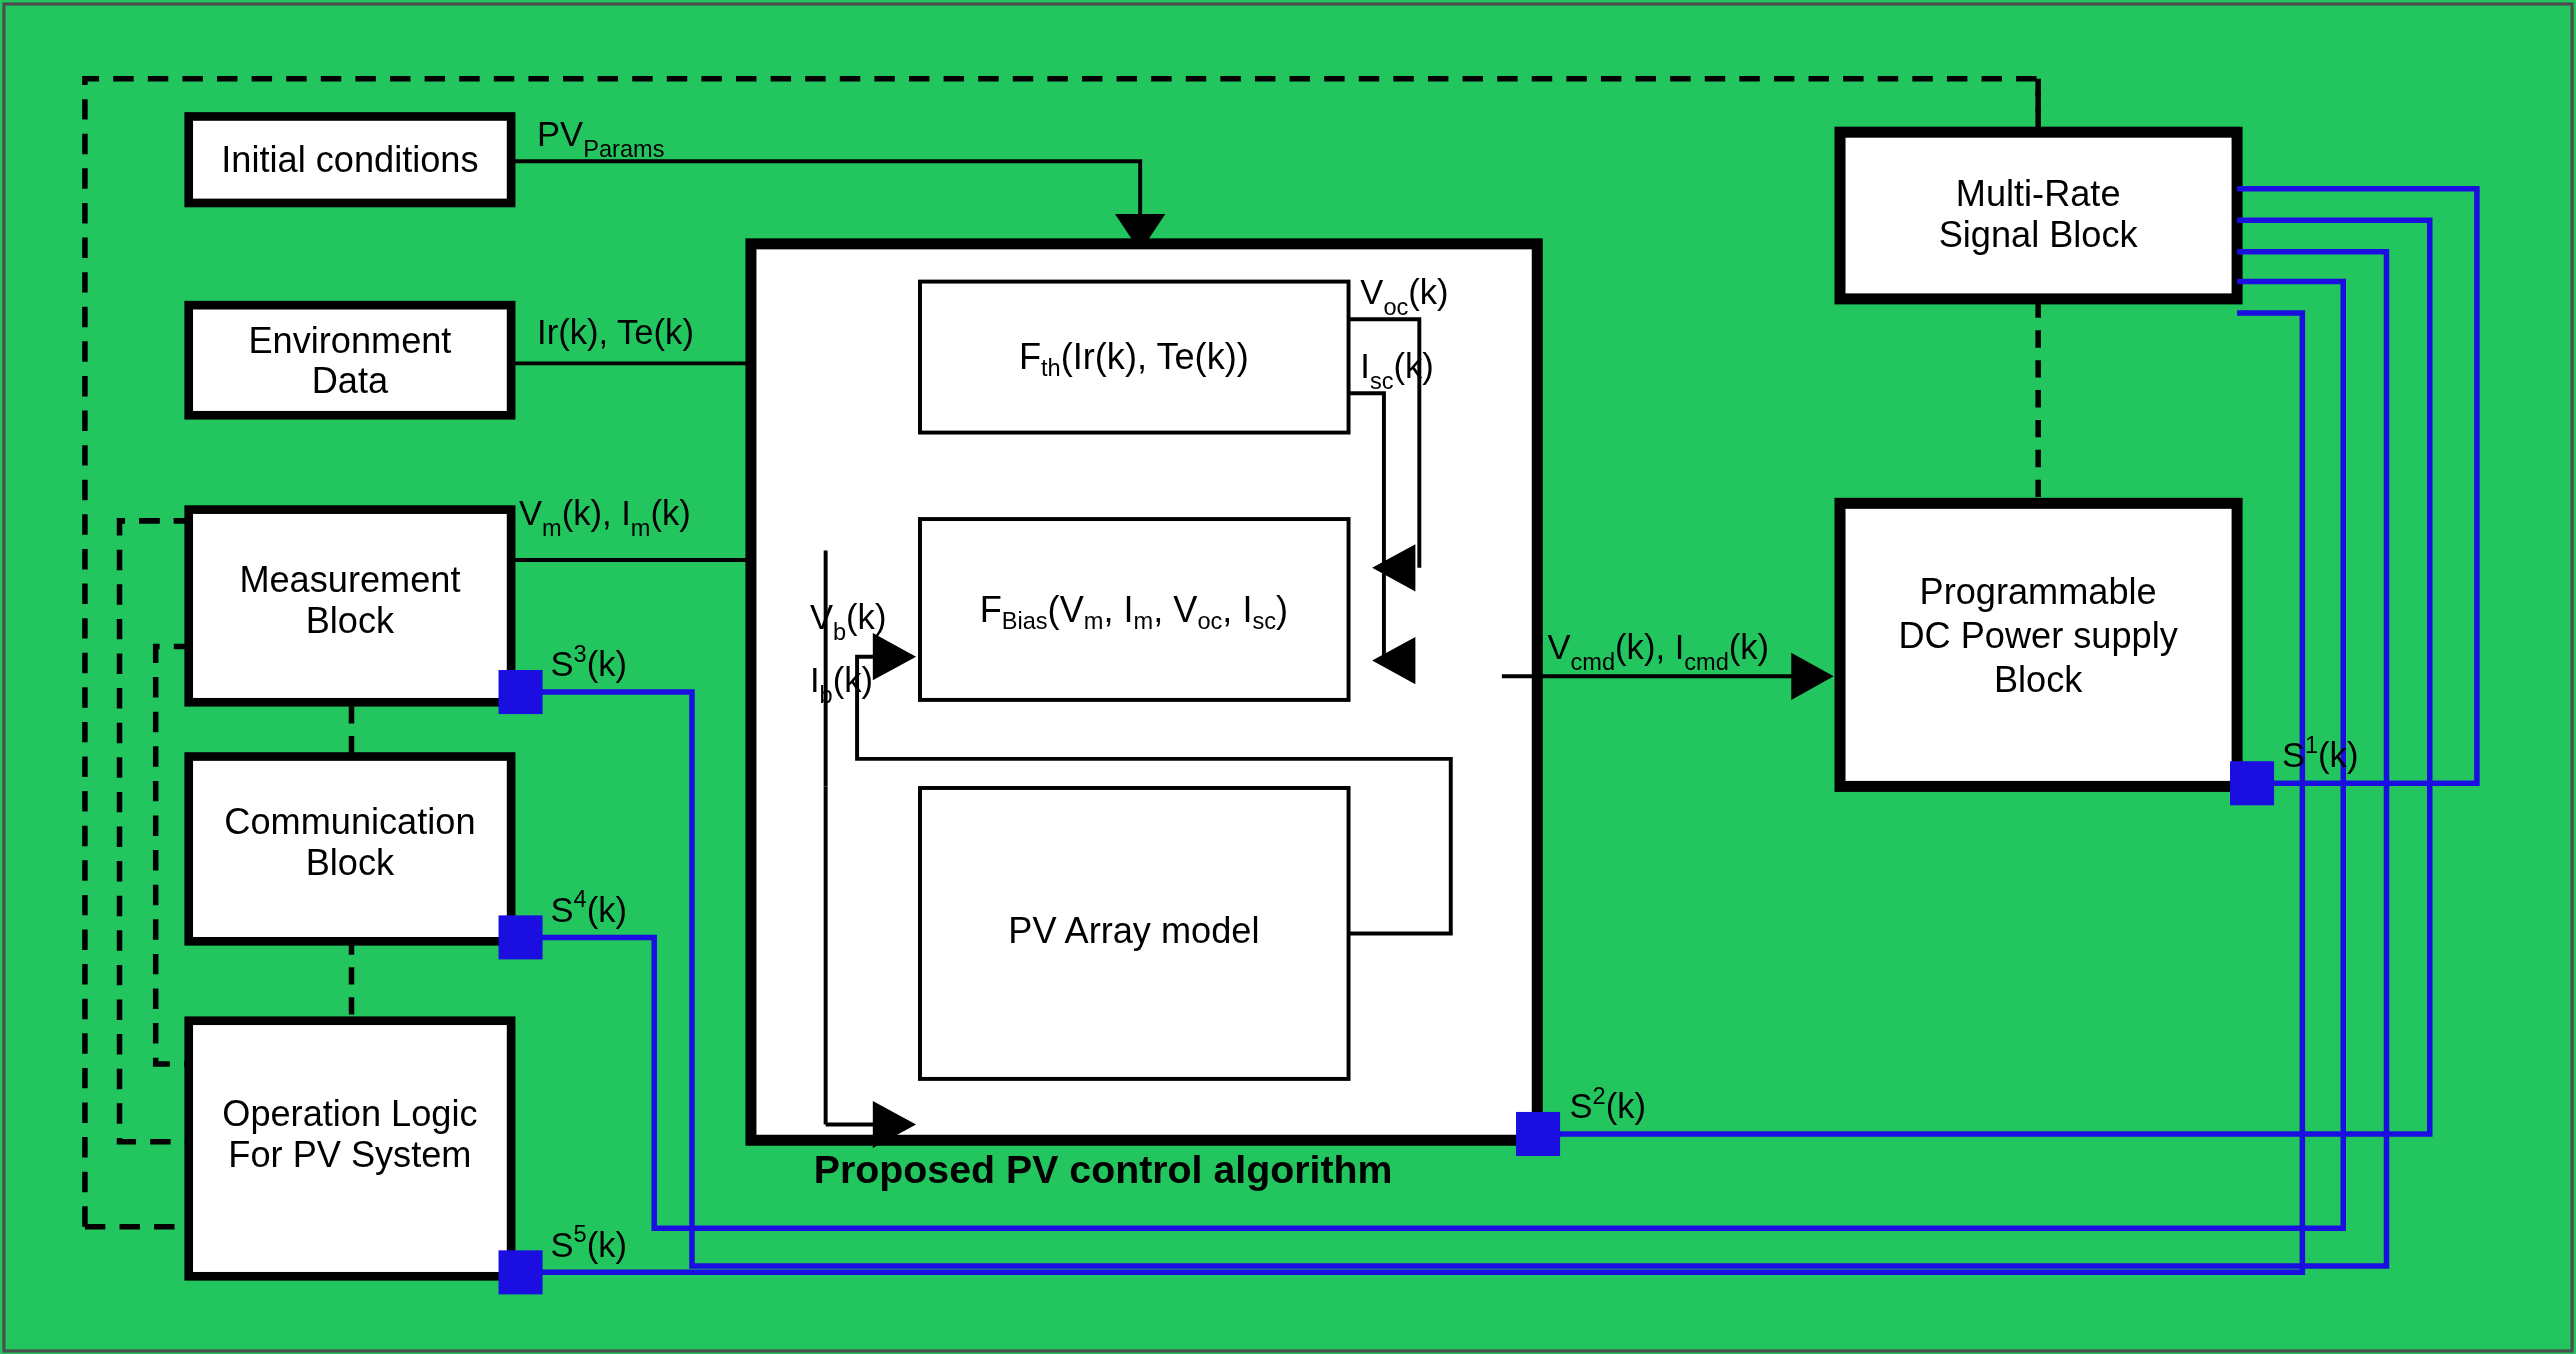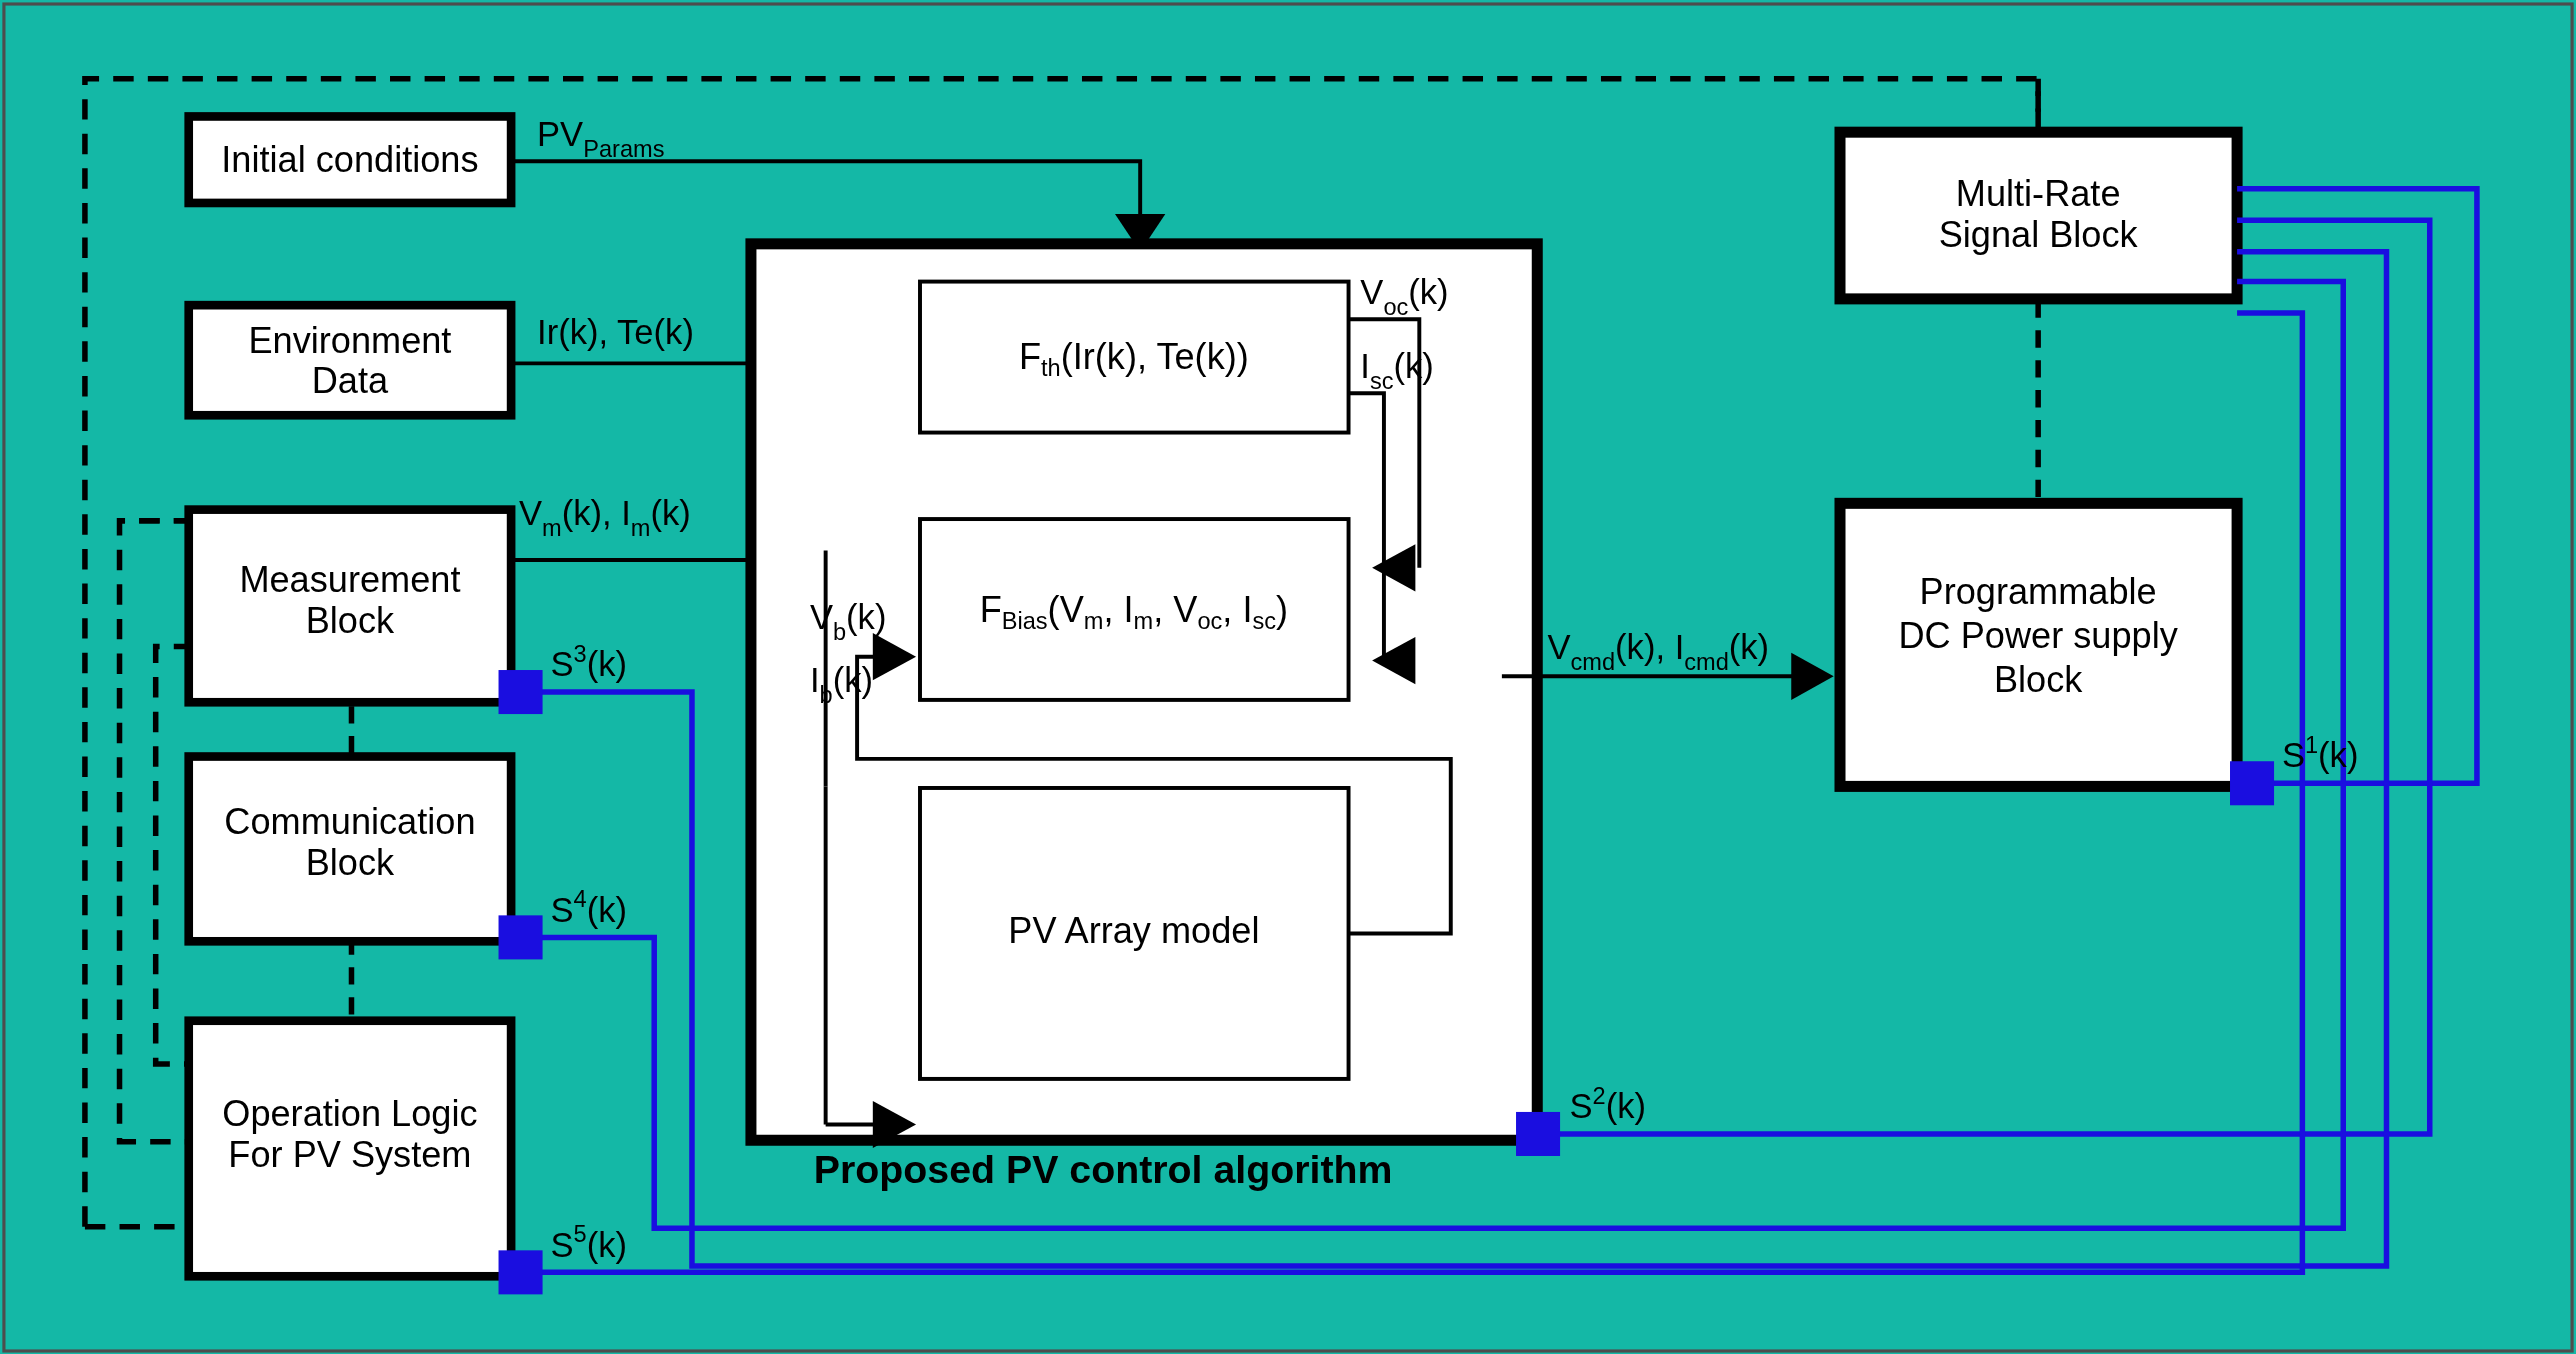--- a/index.html
+++ b/index.html
@@ -1,17 +1,17 @@
 <!DOCTYPE html>
 <html style="font-size:12.6px"><head>
 <meta charset="utf-8">
 <style>
   html,body{margin:0;padding:0;background:#ffffff;}
   body{width:2576px;height:1355px;font-family:"Liberation Sans",sans-serif;}
-  #stage{position:relative;width:2576px;height:1355px;background:#14b8a6;overflow:hidden;}
+  #stage{position:relative;width:2576px;height:1355px;background:#22c55e;overflow:hidden;}
   svg{position:absolute;left:0;top:0;width:2576px;height:1355px;}
   text{font-family:"Liberation Sans",sans-serif;fill:#000;}
   .blk{font-size:46px;text-anchor:middle;dominant-baseline:middle;}
   .sig{font-size:44px;}
   .sub{font-size:30px;}
   .sup{font-size:30px;}
   .title{font-size:50px;font-weight:bold;}
   .inner{font-size:46px;text-anchor:middle;dominant-baseline:middle;}
 </style>
 </head>

